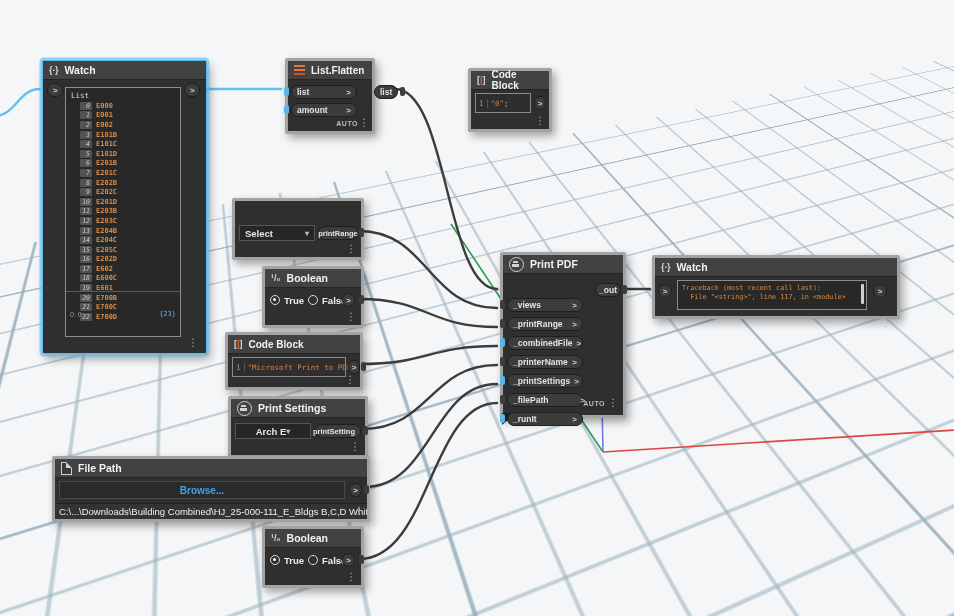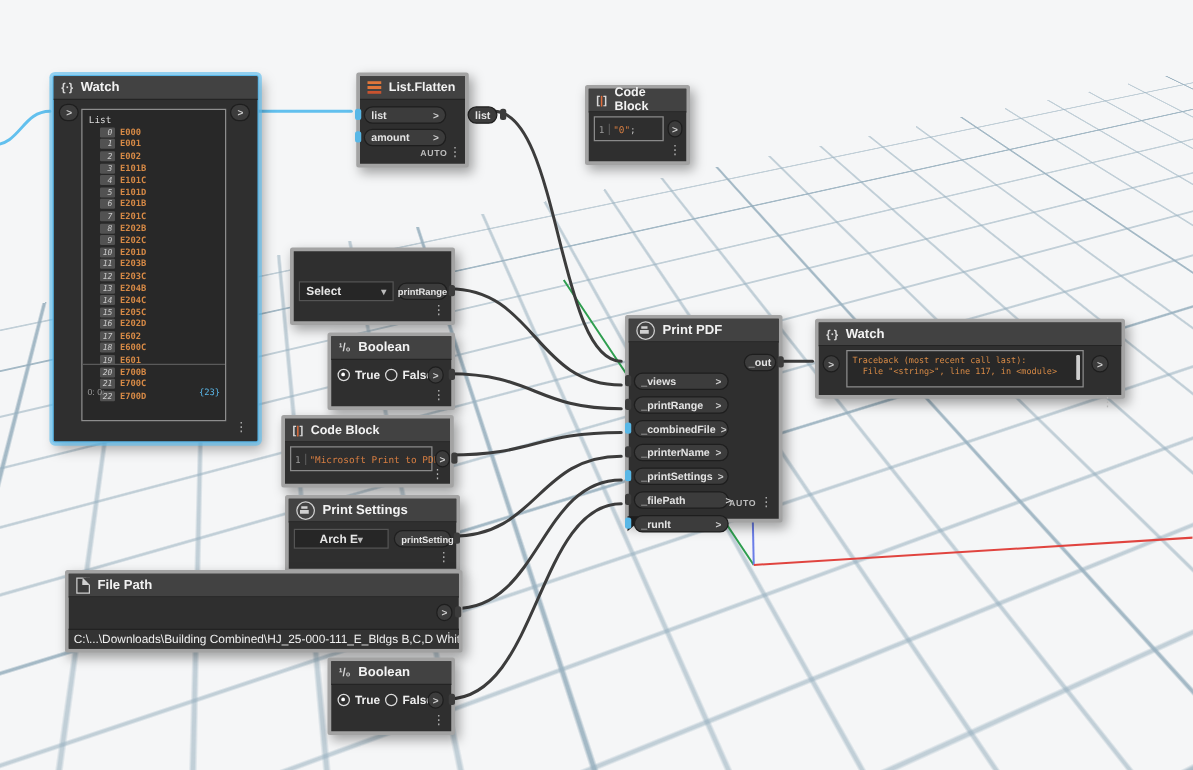--- a/index.html
+++ b/index.html
@@ -307,31 +307,34 @@
 
   <div class="node" style="left:228px;top:396px;width:134px;height:56px;">
     <div class="hdr">
         <span class="circle-ic"></span>
         <span>Print Settings</span>
       </div>
     <div class="dd" style="left:4px;top:24px;width:76px;justify-content:center;">
         <span>Arch E</span>
         <span class="chev">▾</span>
       </div>
-    <div class="pchip" style="left:84px;top:25px;width:46px;justify-content:flex-start;font-size:7.5px;">
+    <div class="pchip" style="left:84px;top:25px;width:46px;justify-content:flex-end;font-size:7.5px;">
         <span>printSetting</span>
       </div>
     <span class="nub" style="left:132px;top:27px;"></span>
     <span class="dots" style="right:5px;bottom:3px;">⋮</span>
   </div>
 
   <div class="node" style="left:52px;top:456px;width:312px;height:60px;">
     <div class="hdr">
         <span class="doc-ic"></span>
         <span>File Path</span>
+      </div>
+    <div class="browse-bar" style="left:4px;top:22px;width:286px;height:18px;">
+        <span>Browse...</span>
       </div>
     <div class="pchip" style="left:294px;top:24px;width:13px;justify-content:center;">
         <span class="arr">&gt;</span>
       </div>
     <span class="nub" style="left:309px;top:26px;"></span>
     <div class="path-bar" style="top:44px;height:16px;">
         <span>C:\...\Downloads\Building Combined\HJ_25-000-111_E_Bldgs B,C,D Whitby.pdf</span>
       </div>
     <span class="dots" style="right:3px;bottom:3px;">⋮</span>
   </div>

